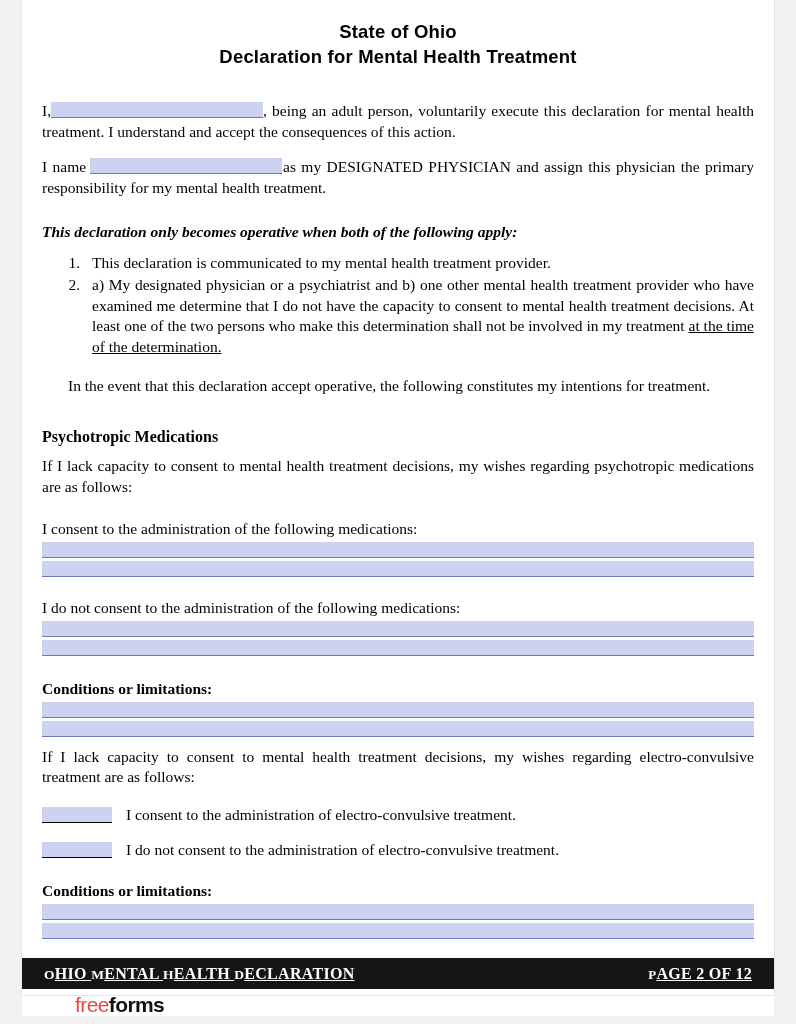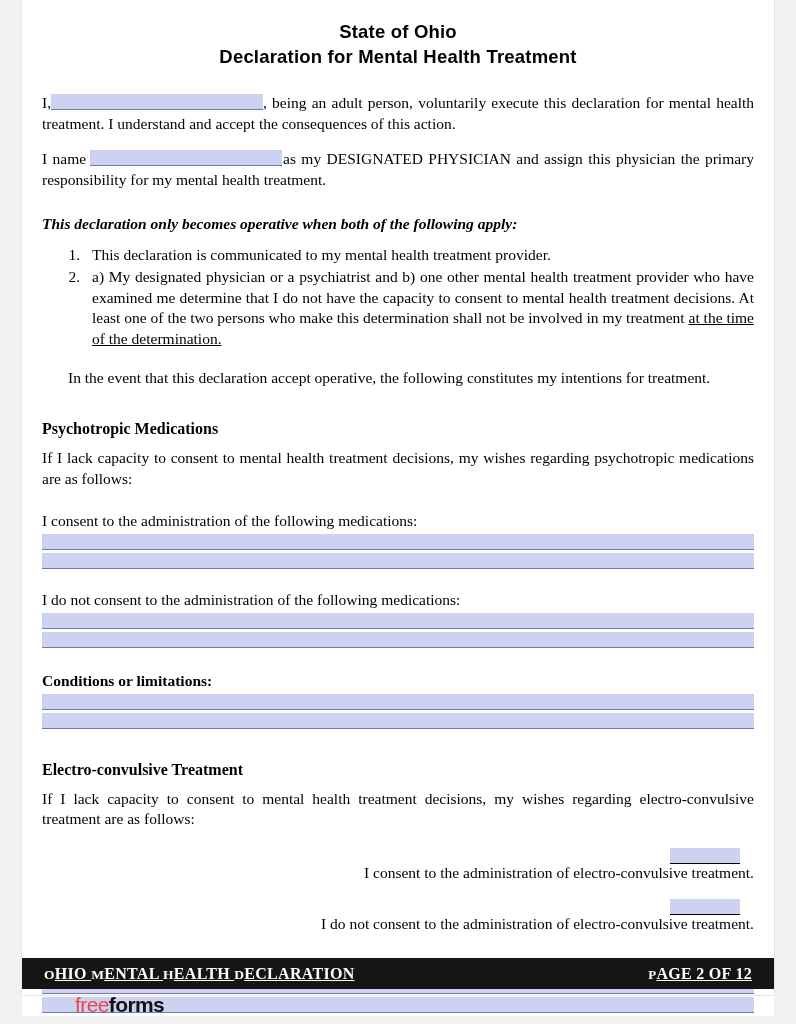--- a/index.html
+++ b/index.html
@@ -40,21 +40,21 @@
     font-size: 18.5px;
     letter-spacing: 0.2px;
     line-height: 1.33;
   }
   .para {
     font-size: 15.5px;
     line-height: 1.33;
     text-align: justify;
     margin-top: 15px;
   }
-  .para.first { margin-top: 24px; }
+  .para.first { margin-top: 32px; }
   .fill {
     display: inline-block;
     background: #ccd2f0;
     border-bottom: 1px solid #6f7ab5;
     height: 15px;
     vertical-align: -2px;
   }
   .fill-name { width: 212px; }
   .fill-phys { width: 192px; margin-left: 4px; margin-right: 1px; }
   .italic-head {
@@ -107,21 +107,20 @@
   .bold-label {
     font-weight: bold;
     font-size: 15.5px;
     margin-top: 24px;
   }
   .checkline {
     display: flex;
     align-items: flex-end;
     margin-top: 18px;
     font-size: 15.5px;
-    flex-direction: column;
   }
   .checkbox-blank {
     width: 70px;
     height: 15px;
     background: #ccd2f0;
     border-bottom: 1px solid #000000;
     margin-right: 14px;
     flex: none;
   }
   .checkline span { line-height: 1.1; }
@@ -226,21 +225,20 @@
       <div class="blank-row"></div>
       <div class="blank-row"></div>
     </div>
 
     <div class="bold-label">Conditions or limitations:</div>
     <div class="blank-rows">
       <div class="blank-row"></div>
       <div class="blank-row"></div>
     </div>
 
-    <div class="section-head">Electro-convulsive Treatment</div>
     <div class="body-text">If I lack capacity to consent to mental health treatment decisions, my wishes regarding electro-convulsive treatment are as follows:</div>
 
     <div class="checkline">
       <div class="checkbox-blank"></div>
       <span>I consent to the administration of electro-convulsive treatment.</span>
     </div>
 
     <div class="checkline">
       <div class="checkbox-blank"></div>
       <span>I do not consent to the administration of electro-convulsive treatment.</span>

